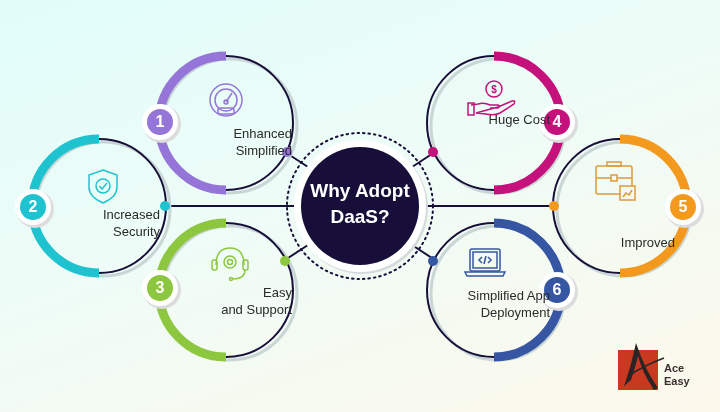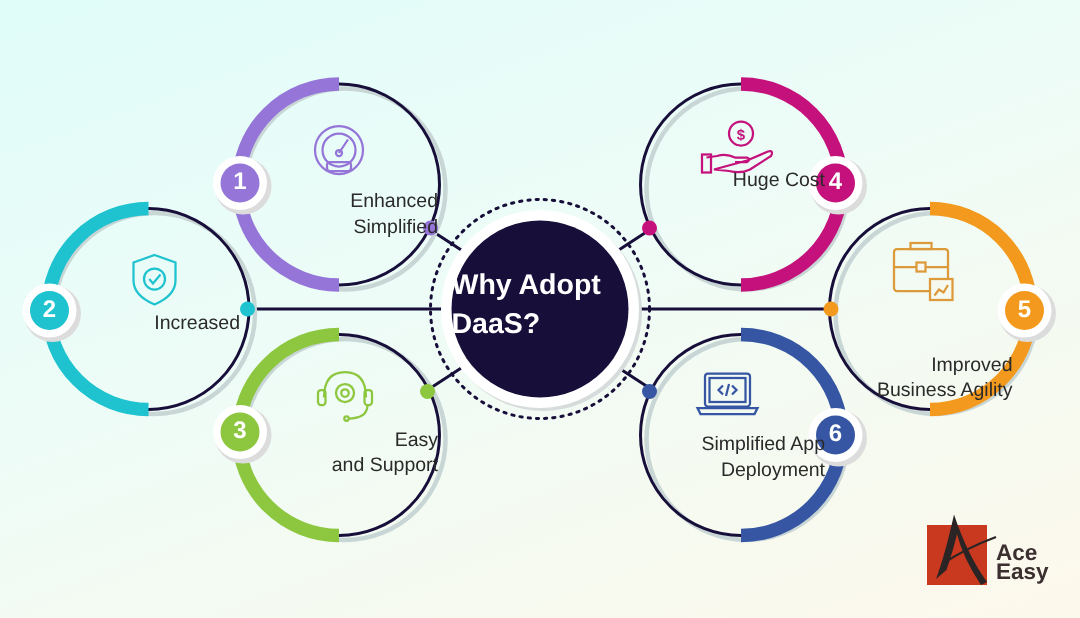--- a/index.html
+++ b/index.html
@@ -1,25 +1,25 @@
 <!DOCTYPE html>
 <html><head>
 <meta charset="utf-8">
 <style>
   html, body { margin:0; padding:0; }
   body { width:720px; height:412px; overflow:hidden; position:relative;
          font-family: "Liberation Sans", sans-serif;
          background: linear-gradient(160deg, #e0fdfa 0%, #eefcf7 45%, #f6faf0 75%, #fdf8ec 100%); }
   #diagram { position:absolute; left:0; top:0; width:720px; height:412px; }
   .label { position:absolute; text-align:right; color:#2a2a2a; font-size:13px; line-height:17px; width:120px; }
-  .center-title { position:absolute; left:301px; top:178px; width:118px; color:#ffffff;
+  .center-title { position:absolute; left:301px; top:178px; width:118px; text-align:center; color:#ffffff;
                   font-family:"Liberation Sans", sans-serif; font-weight:bold; font-size:19px; line-height:26px; }
   .badge-num { position:absolute; width:26px; height:26px; text-align:center; line-height:26px; color:#fff;
                font-weight:bold; font-size:16px; }
-  .logo-text { position:absolute; left:664px; top:362px; font-weight:bold; font-size:15px; line-height:13px; color:#3b2f2f; }
+  .logo-text { position:absolute; left:664px; top:362px; font-weight:bold; font-size:11px; line-height:13px; color:#3b2f2f; }
 </style>
 </head>
 <body>
 
 <svg id="diagram" viewBox="0 0 720 412" xmlns="http://www.w3.org/2000/svg">
 
   <g stroke="#170f3a" stroke-width="2" fill="none">
     <line x1="165" y1="206" x2="300" y2="206"></line>
     <line x1="420" y1="206" x2="555" y2="206"></line>
     <line x1="285" y1="152" x2="308" y2="167"></line>
@@ -151,31 +151,31 @@
 <div class="badge-num" style="left:544px;top:109px;">4</div>
 <div class="badge-num" style="left:670px;top:194px;">5</div>
 <div class="badge-num" style="left:544px;top:277px;">6</div>
 
 <div class="label" style="left:172px;top:125px;">
   <div>Enhanced</div>
   <div>Simplified</div>
 </div>
 <div class="label" style="left:40px;top:206px;">
   <div>Increased</div>
+  <div>Security</div>
 </div>
 <div class="label" style="left:172px;top:284px;">
   <div>Easy</div>
   <div>and Support</div>
 </div>
 <div class="label" style="left:430px;top:111px;">
   <div>Huge Cost</div>
 </div>
 <div class="label" style="left:555px;top:207px;margin-top:27px;">
   <div>Improved</div>
-  <div>Business Agility</div>
 </div>
 <div class="label" style="left:430px;top:287px;">
   <div>Simplified App</div>
   <div>Deployment</div>
 </div>
 
 <div class="center-title">
   <div>Why Adopt</div>
   <div>DaaS?</div>
 </div>

